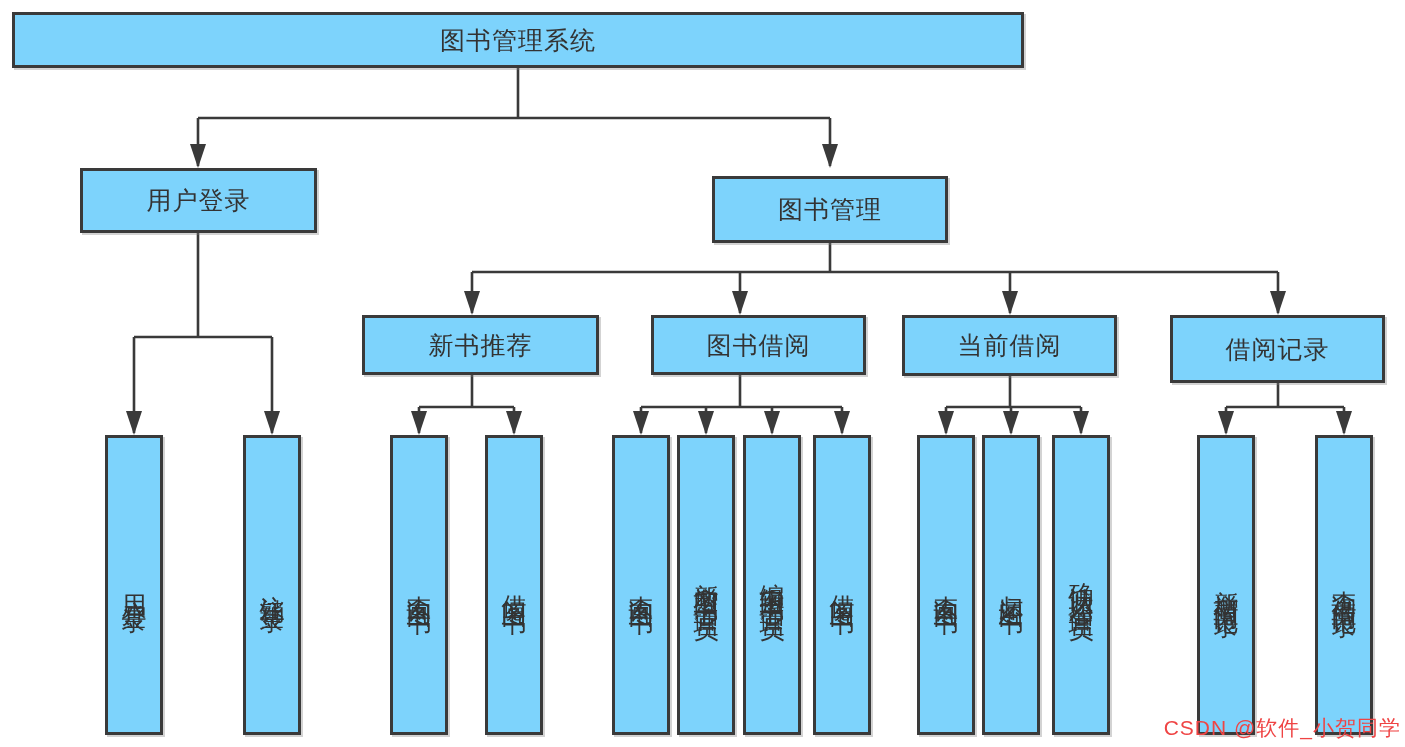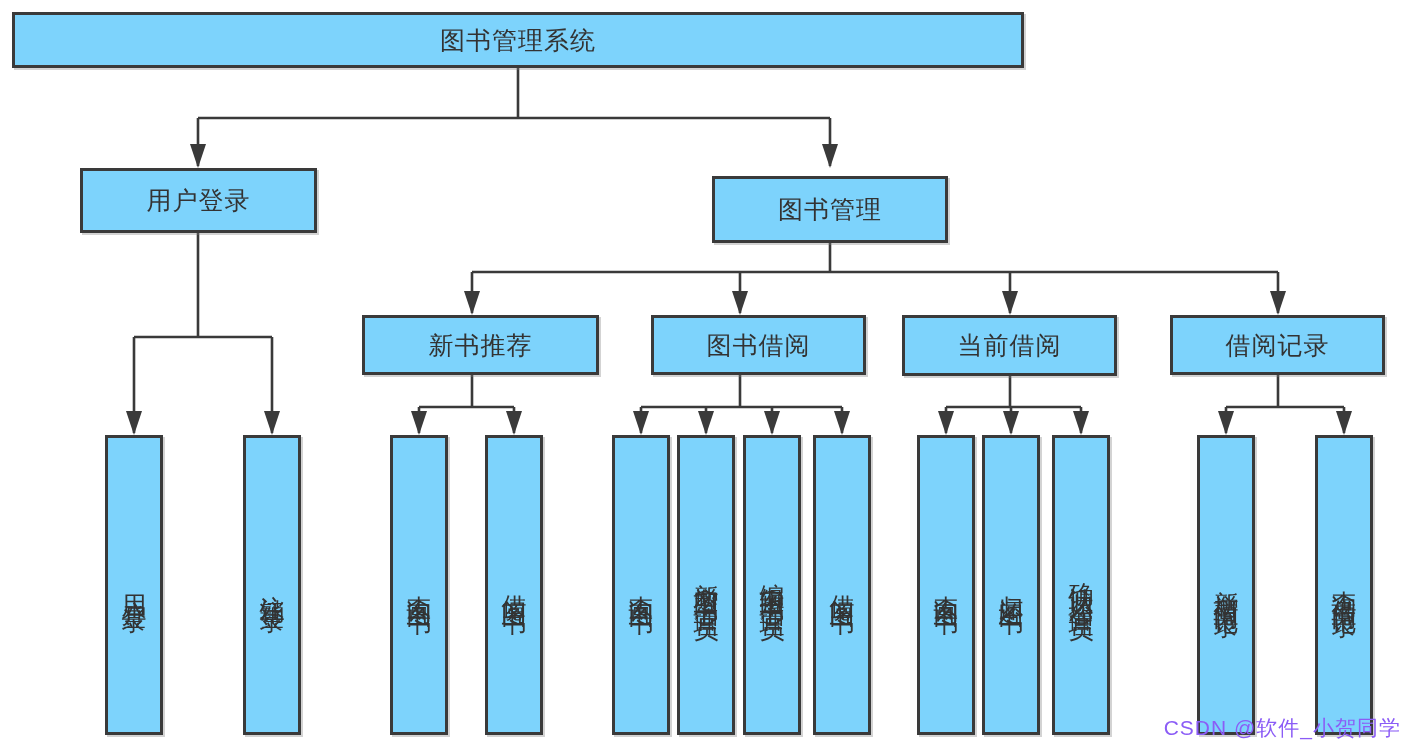--- a/index.html
+++ b/index.html
@@ -15,21 +15,21 @@
     font-size:25px; letter-spacing:1px; text-align:right;
     box-shadow:2px 2px 0 rgba(130,130,130,0.35);
   }
   .vbox {
     writing-mode:vertical-rl; text-orientation:mixed;
     letter-spacing:5px; font-size:25px; line-height:1;
     padding:4px 0;
   }
   .watermark {
     position:absolute; right:4px; bottom:5px;
-    color:#8b5cf6; font-size:21px; letter-spacing:1px;
+    color:#ef4444; font-size:21px; letter-spacing:1px;
     font-family:"Liberation Sans","DejaVu Sans",sans-serif;
     white-space:nowrap;
   }
 </style>
 </head>
 <body>
 
 <div class="canvas">
 
   <svg class="connectors" viewBox="0 0 1405 747" xmlns="http://www.w3.org/2000/svg">
@@ -66,21 +66,21 @@
   </svg>
 
   <div class="box" style="left:12px; top:12px; width:1012px; height:56px;">图书管理系统</div>
 
   <div class="box" style="left:80px; top:168px; width:237px; height:65px;">用户登录</div>
   <div class="box" style="left:712px; top:176px; width:236px; height:67px;">图书管理</div>
 
   <div class="box" style="left:362px; top:315px; width:237px; height:60px;">新书推荐</div>
   <div class="box" style="left:632px; top:315px; width:215px; height:60px;margin-left:19px;">图书借阅</div>
   <div class="box" style="left:902px; top:315px; width:215px; height:61px;">当前借阅</div>
-  <div class="box" style="left:1170px; top:315px; width:215px; height:60px;">借阅记录</div>
+  <div class="box" style="left:1170px; top:315px; width:215px; height:68px;">借阅记录</div>
 
   <div class="box vbox" style="left:105px; top:435px; width:58px; height:300px;">用户登录</div>
   <div class="box vbox" style="left:243px; top:435px; width:58px; height:300px;">注销登录</div>
 
   <div class="box vbox" style="left:390px; top:435px; width:58px; height:300px;">查询图书</div>
   <div class="box vbox" style="left:485px; top:435px; width:58px; height:300px;">借阅图书</div>
 
   <div class="box vbox" style="left:612px; top:435px; width:58px; height:300px;">查询图书</div>
   <div class="box vbox" style="left:677px; top:435px; width:58px; height:300px;">新增图书（管理员）</div>
   <div class="box vbox" style="left:743px; top:435px; width:58px; height:300px;">编辑图书（管理员）</div>

